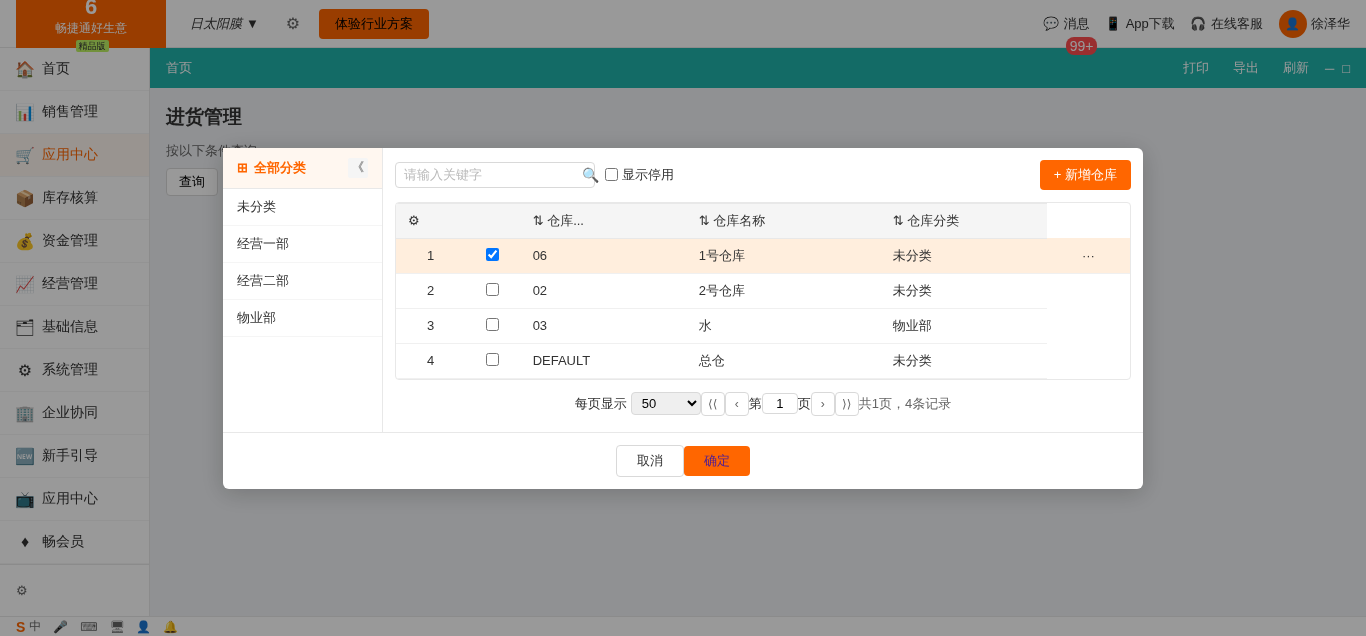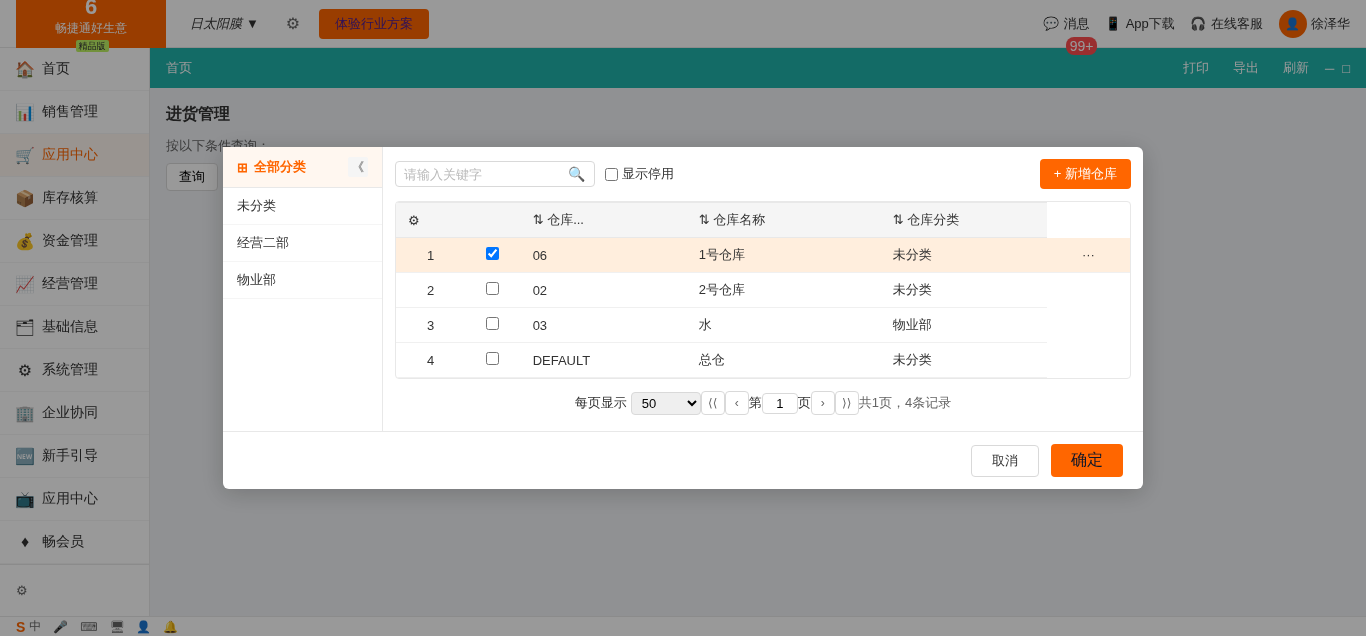--- a/index.html
+++ b/index.html
@@ -31,21 +31,21 @@
       height: 32px;
       display: flex;
       align-items: center;
       justify-content: center;
       cursor: pointer;
       color: #666;
       font-size: 16px;
     }
     .trial-btn {
       background: #ff6600;
-      color: #4c1d95;
+      color: #000000;
       border: none;
       padding: 6px 16px;
       border-radius: 4px;
       cursor: pointer;
       font-size: 13px;
     }
     .top-header-right {
       margin-left: auto;
       display: flex;
       align-items: center;
@@ -173,21 +173,21 @@
     }
 
     
     .page-area {
       flex: 1;
       padding: 16px;
       overflow-y: auto;
       background: #f0f2f5;
     }
     .page-title {
-      font-size: 16px;
+      font-size: 19px;
       font-weight: bold;
       color: #333;
       margin-bottom: 12px;
     }
 
     
     .overlay {
       position: fixed;
       top: 0; left: 0; right: 0; bottom: 0;
       background: rgba(0,0,0,0.4);
@@ -285,21 +285,21 @@
       gap: 10px;
       margin-bottom: 12px;
     }
     .search-input-wrap {
       display: flex;
       align-items: center;
       border: 1px solid #d9d9d9;
       border-radius: 4px;
       padding: 4px 8px;
       background: #fff;
-      gap: 4px;
+      gap: 18px;
       width: 200px;
     }
     .search-input-wrap input {
       border: none;
       outline: none;
       font-size: 13px;
       color: #333;
       width: 160px;
       background: transparent;
     }
@@ -410,40 +410,39 @@
       font-size: 13px;
     }
     .page-info { color: #666; }
 
     
     .dialog-footer {
       border-top: 1px solid #e8e8e8;
       padding: 12px 20px;
       display: flex;
       align-items: center;
-      justify-content: flex-end;
-      gap: 12px;
+      justify-content: center;
     }
     .btn-cancel {
       background: #fff;
       border: 1px solid #d9d9d9;
       color: #333;
       padding: 6px 20px;
       border-radius: 4px;
       cursor: pointer;
       font-size: 13px;
     }
     .btn-confirm {
       background: #ff6600;
       border: none;
-      color: #0f172a;
+      color: #4c1d95;
       padding: 6px 20px;
       border-radius: 4px;
       cursor: pointer;
-      font-size: 16px;
+      font-size: 13px;
     }
 
     
     .status-bar {
       height: 30px;
       background: #fff;
       border-top: 1px solid #e8e8e8;
       display: flex;
       align-items: center;
       padding: 0 16px;
@@ -635,20 +634,21 @@
     <div class="dialog-body">
 
       <div class="category-panel">
         <div class="category-header">
           <span>⊞</span>
           <span>全部分类</span>
           <div class="collapse-btn" style="margin-left:auto;">《</div>
         </div>
         <div id="category-items-container">
             <div class="category-item">未分类</div>
+            <div class="category-item">经营一部</div>
             <div class="category-item">经营二部</div>
             <div class="category-item">物业部</div>
           </div>
       </div>
 
       <div class="content-panel">
 
         <div class="toolbar">
           <div class="search-input-wrap">
             <input type="text" placeholder="请输入关键字" style="">

